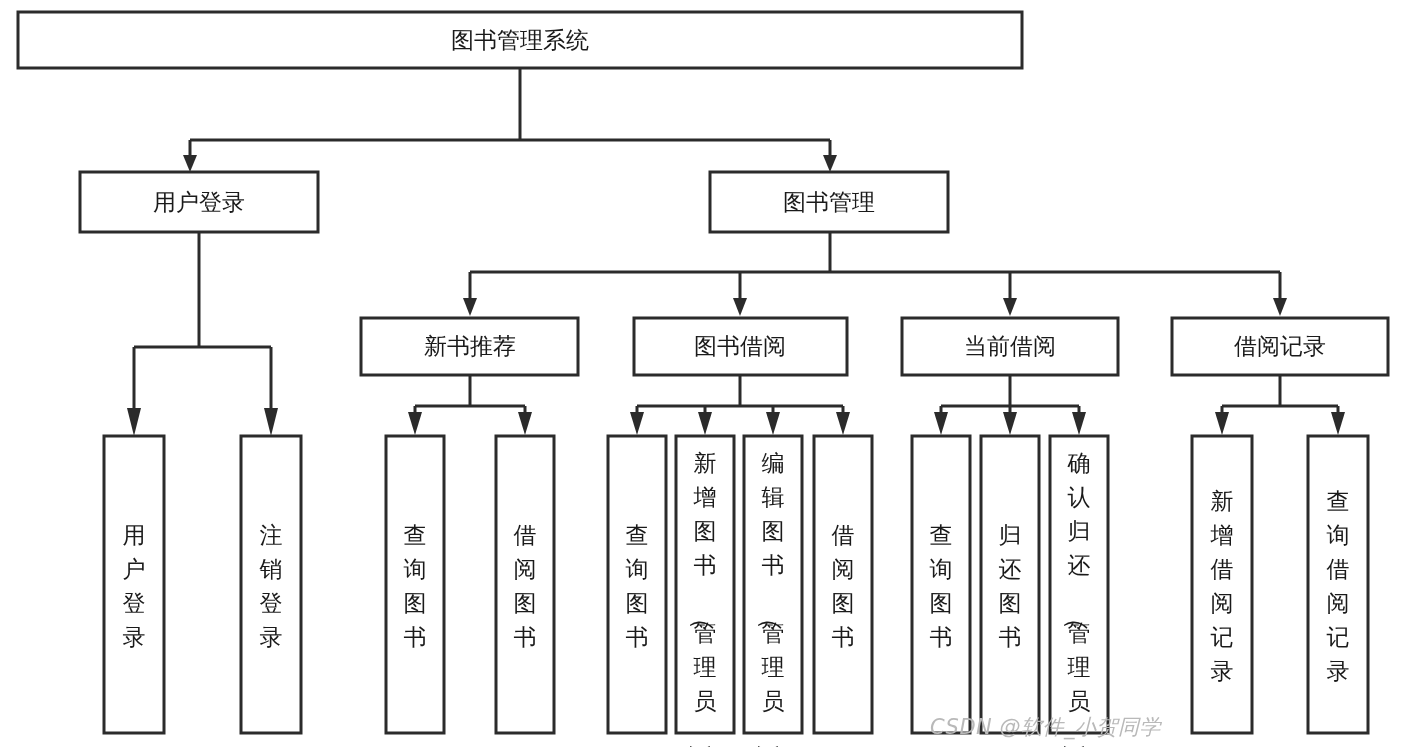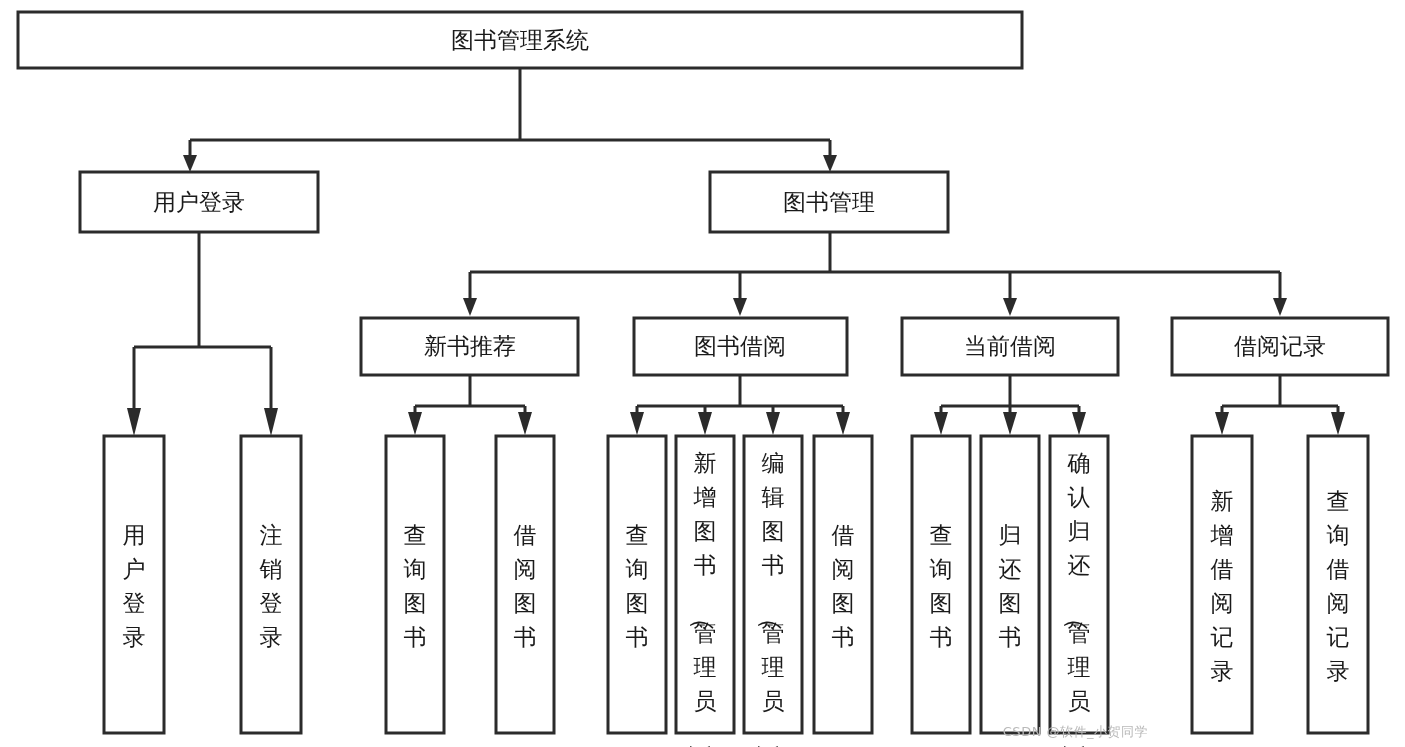--- a/index.html
+++ b/index.html
@@ -22,26 +22,27 @@
     dominant-baseline:middle;
   }
   .node-label-vert{
     fill:#1a1a1a;
     font-family:"DejaVu Sans","Liberation Sans",sans-serif;
     font-size:23px;
     text-anchor:middle;
   }
   .watermark{
     position:absolute;
-    right:22px;bottom:6px;
+    right:9px;bottom:6px;
     color:#b9b9b9;
-    font-size:13px;
+    font-size:21px;
     font-family:"DejaVu Sans","Liberation Sans",sans-serif;
     letter-spacing:0.5px;
     white-space:nowrap;
+    font-style:italic;
   }
 </style>
 </head>
 <body>
 
 <div id="diagram-root">
 
   <svg id="flow" viewBox="0 0 1405 747">
 
     <g>

